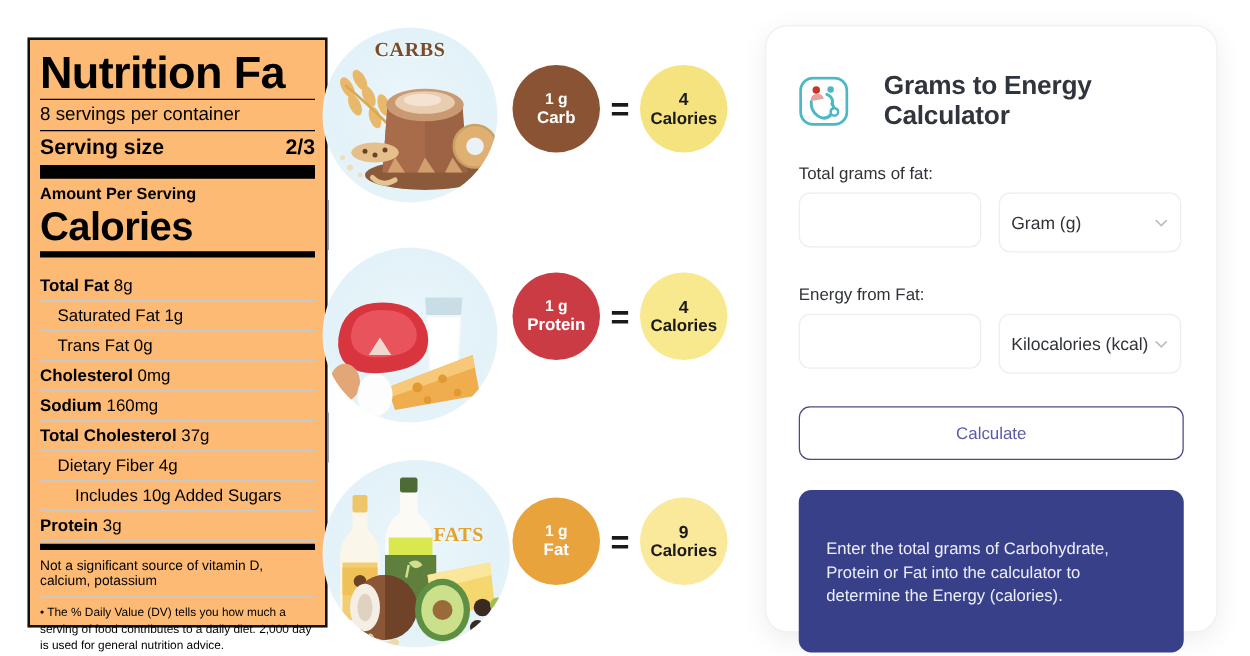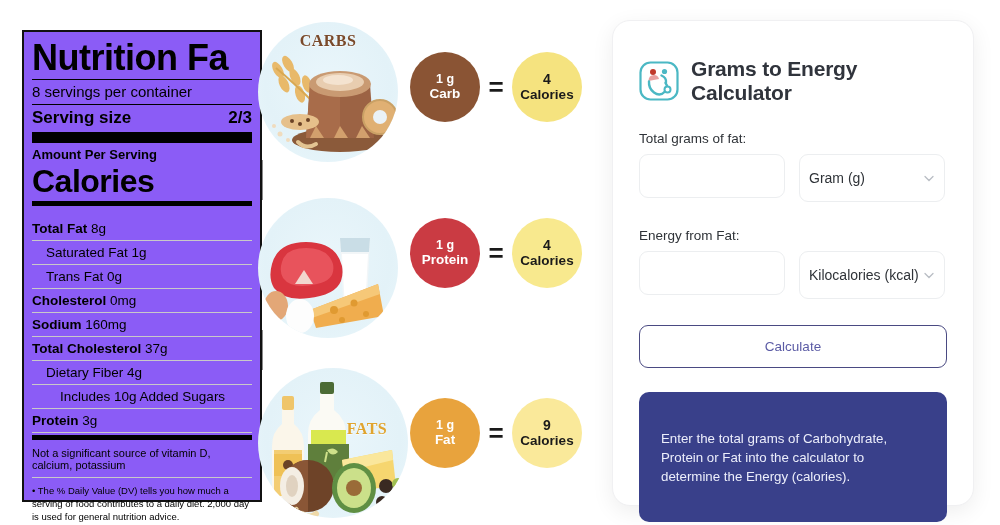--- a/index.html
+++ b/index.html
@@ -8,21 +8,21 @@
     background: #ffffff;
     font-family: "Liberation Sans", sans-serif;
     overflow: hidden;
   }
   #stage { position: relative; width: 1000px; height: 525px; }
 
   
   .nf-label {
     position: absolute; left: 22px; top: 30px;
     width: 240px; height: 472px;
-    border: 2px solid #111; background: #8b5cf6;
+    border: 2px solid #111; background: #fdba74;
     padding: 4px 8px 6px 8px;
     color: #000;
   }
   .nf-title {
     font-family: "Liberation Sans", sans-serif;
     font-weight: 900; font-size: 36px; line-height: 40px;
     letter-spacing: -0.5px; white-space: nowrap;
     margin-top: 2px;
   }
   .rule-thin { border-top: 1px solid #000; margin: 1px 0; }
@@ -95,21 +95,21 @@
   .circ.res .l2 { font-size: 13.5px; }
 
   
   .calc-card {
     position: absolute; left: 612px; top: 20px;
     width: 362px; height: 486px;
     background: #ffffff; border: 1px solid #f0f0f2; border-radius: 18px;
     box-shadow: 0 6px 22px rgba(0,0,0,0.07);
     padding: 0 26px;
   }
-  .calc-head { display: flex; align-items: center; gap: 12px; padding-top: 36px; }
+  .calc-head { display: flex; align-items: center; gap: 28px; padding-top: 36px; }
   .calc-logo { width: 40px; height: 40px; flex: 0 0 40px; }
   .calc-title {
     font-size: 21px; font-weight: 700; color: #30343c; letter-spacing: -0.2px;
   }
   .field-label {
     font-size: 13.5px; color: #2f3338; margin-top: 26px; margin-bottom: 8px;
   }
   .field-row { display: flex; gap: 14px; }
   .txt-input {
     width: 146px; height: 44px;

